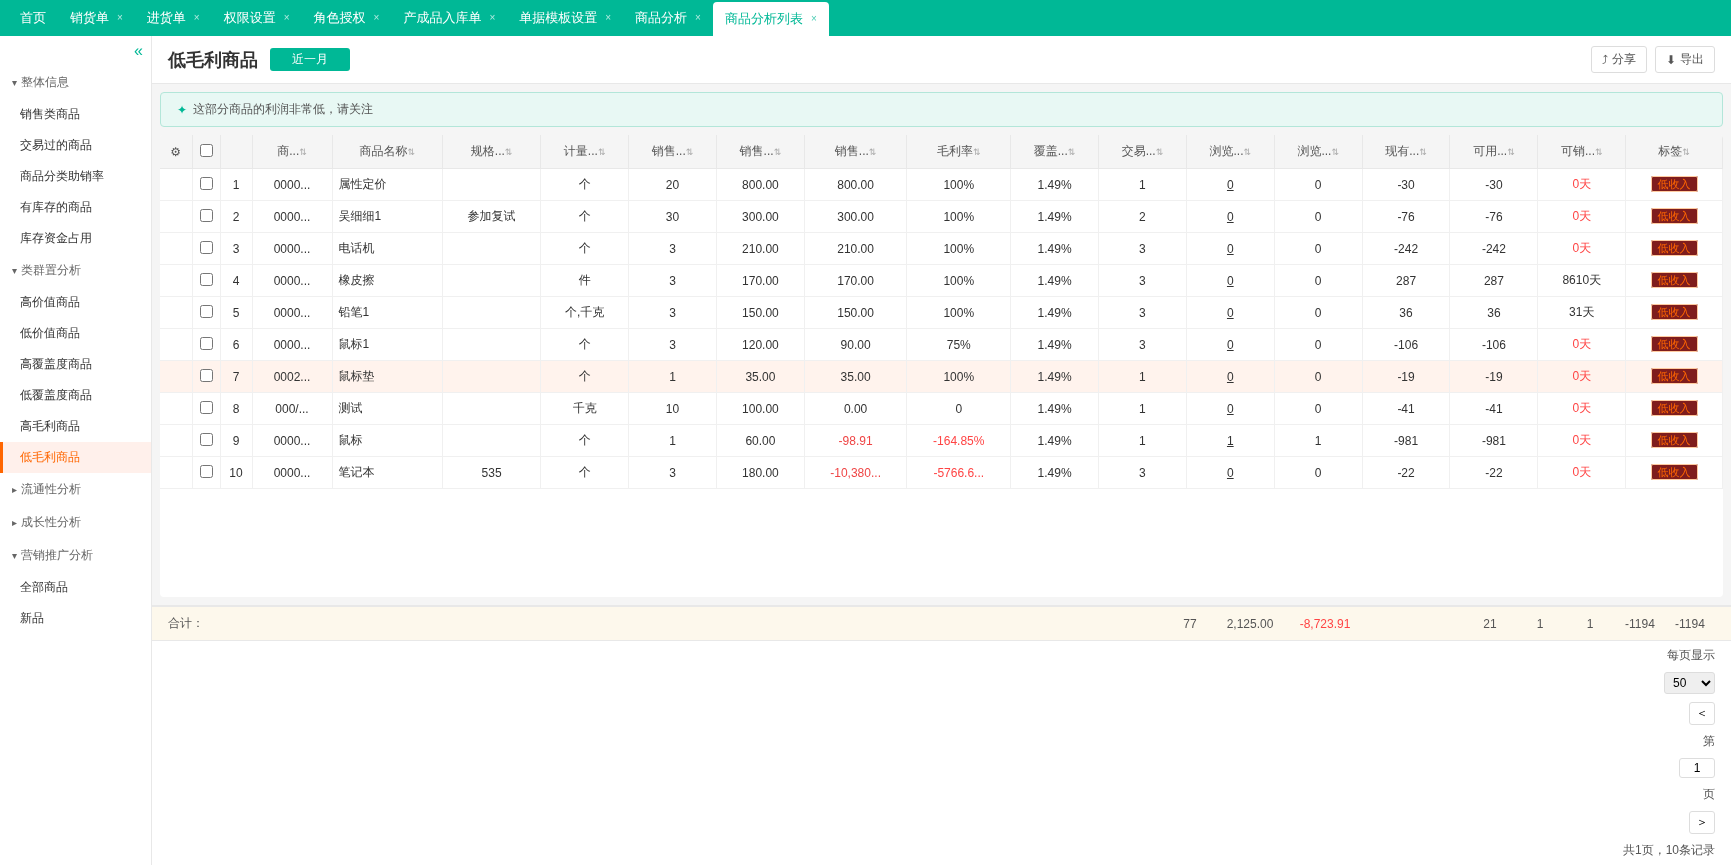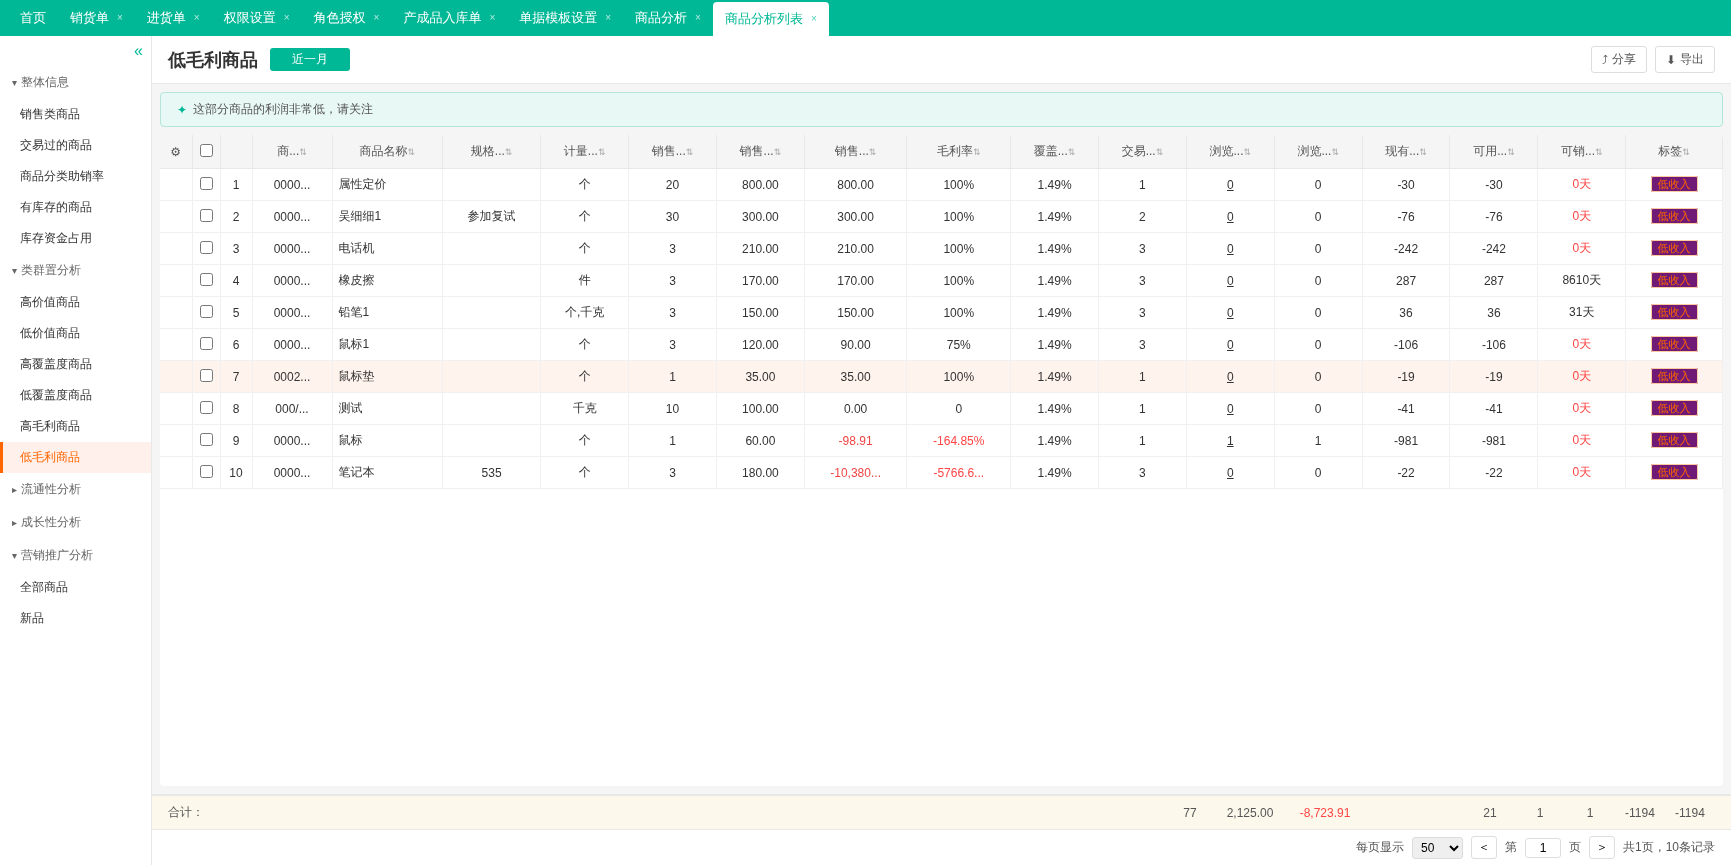--- a/index.html
+++ b/index.html
@@ -179,46 +179,47 @@
       text-align: center;
       border-right: 1px solid #f0f0f0;
       white-space: nowrap;
     }
     tbody td.left-align { text-align: left; }
     .tag-badge {
       padding: 1px 6px;
       border-radius: 2px;
       font-size: 11px;
     }
-    .tag-low-income { background: #701a75; color: #ff6600; border: 1px solid #ffcba0; }
+    .tag-low-income { background: #7f1d1d; color: #ff6600; border: 1px solid #ffcba0; }
     .underline-link { text-decoration: underline; cursor: pointer; color: #333; }
 
     
     .summary-bar {
       background: #fdf8ec;
       border-top: 2px solid #e8e8e8;
       padding: 8px 16px;
       display: flex;
       align-items: center;
       font-size: 12px;
       color: #555;
     }
     .summary-label { font-weight: normal; }
 
     
     .pagination-bar {
       background: #fff;
       border-top: 1px solid #e8e8e8;
       padding: 6px 16px;
       display: flex;
-      align-items: center;
+      align-items: flex-end;
       justify-content: flex-end;
       gap: 8px;
       font-size: 12px;
       color: #555;
+      flex-direction: column;
     }
     .pagination-bar select {
       border: 1px solid #ddd;
       border-radius: 3px;
       padding: 2px 4px;
       font-size: 12px;
     }
     .page-btn {
       border: 1px solid #ddd;
       background: #fff;

